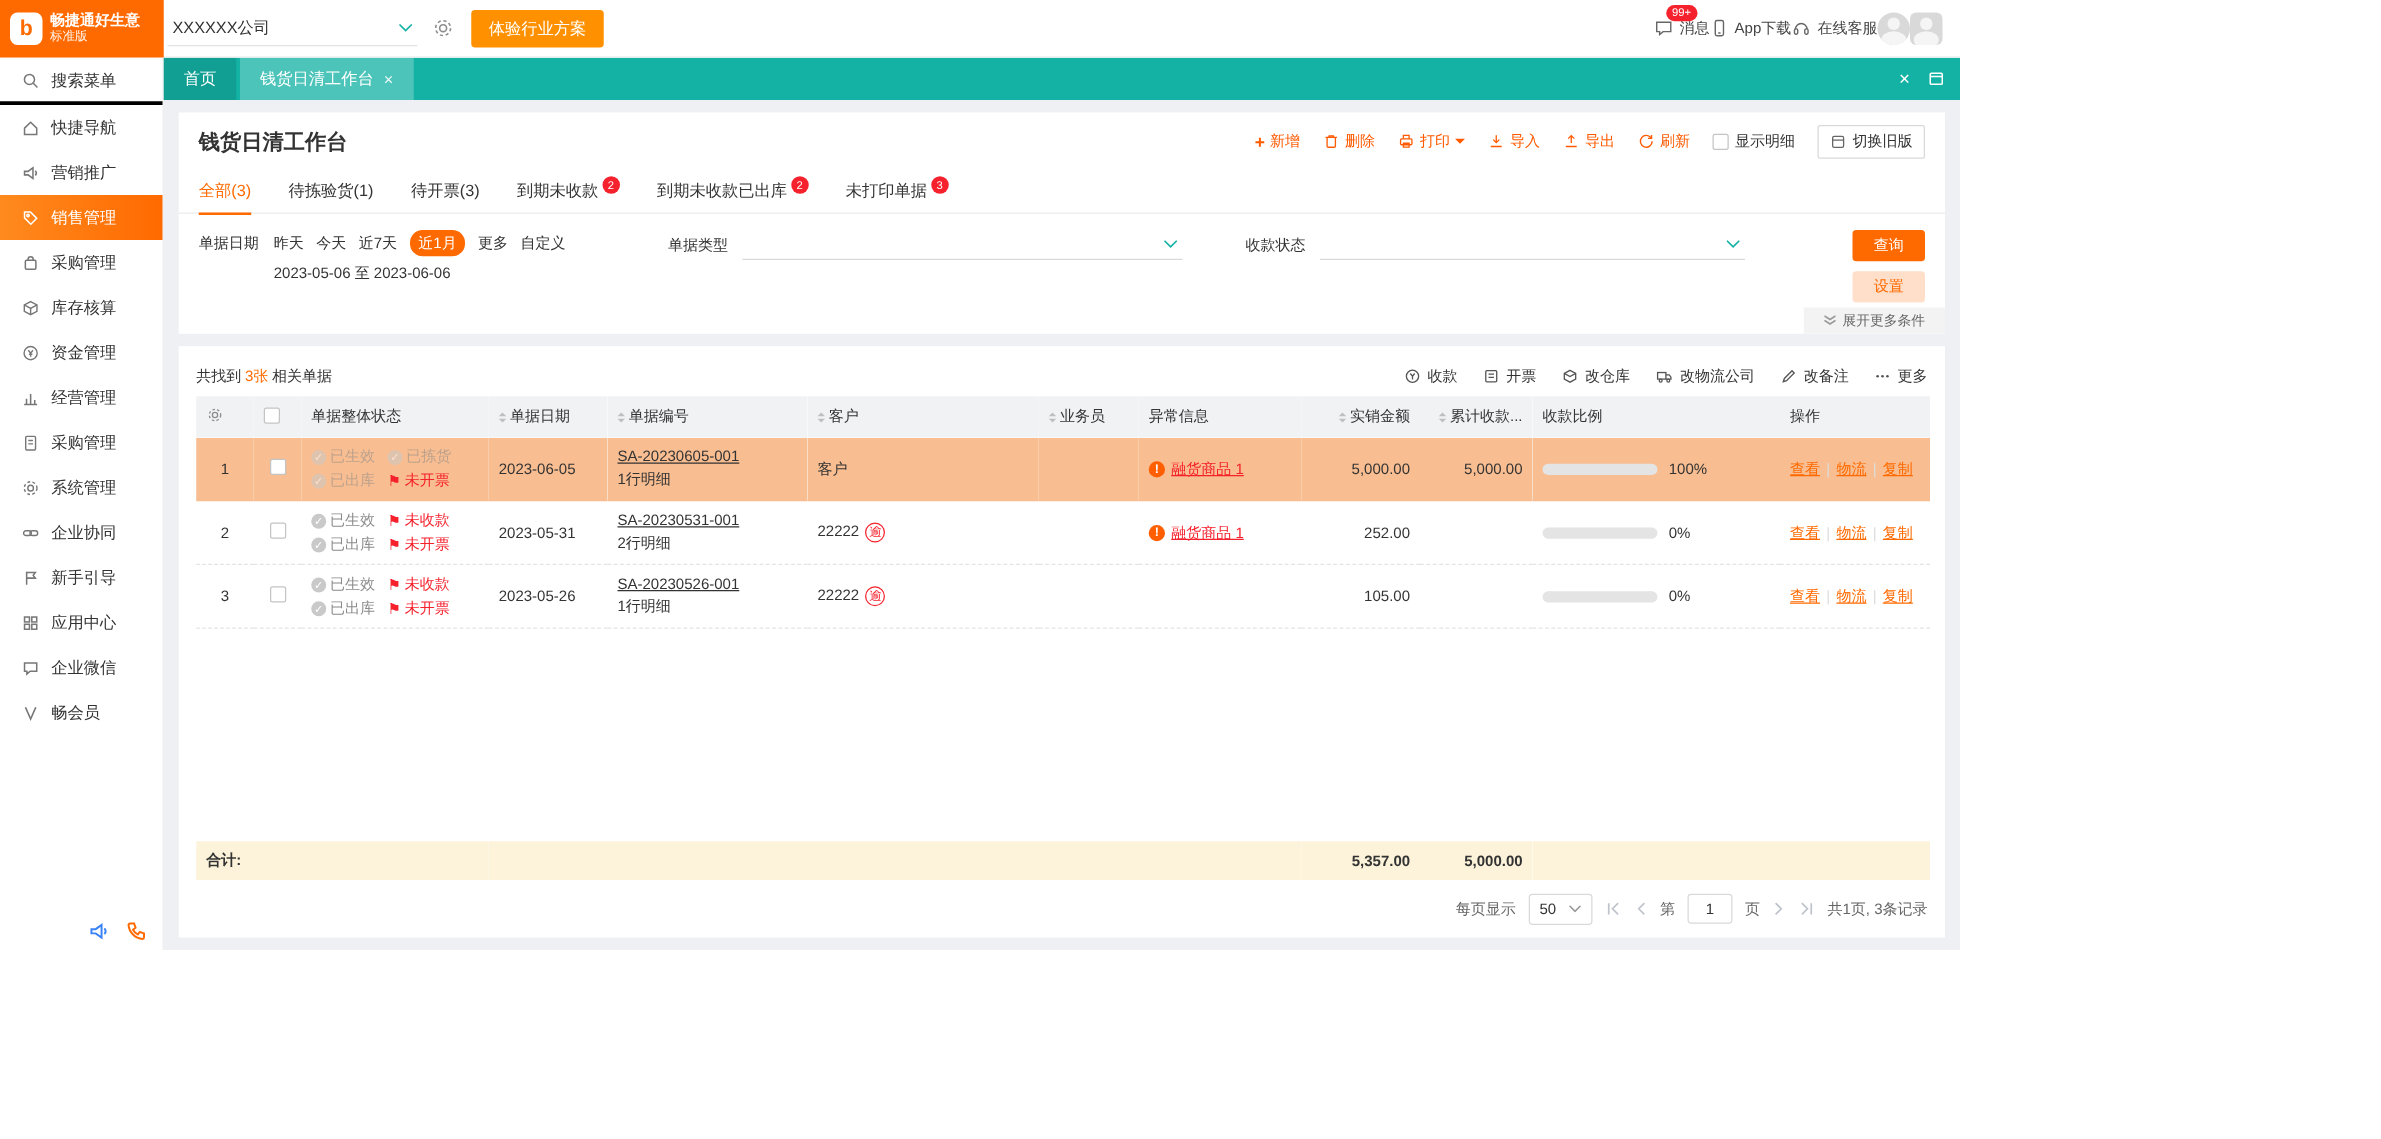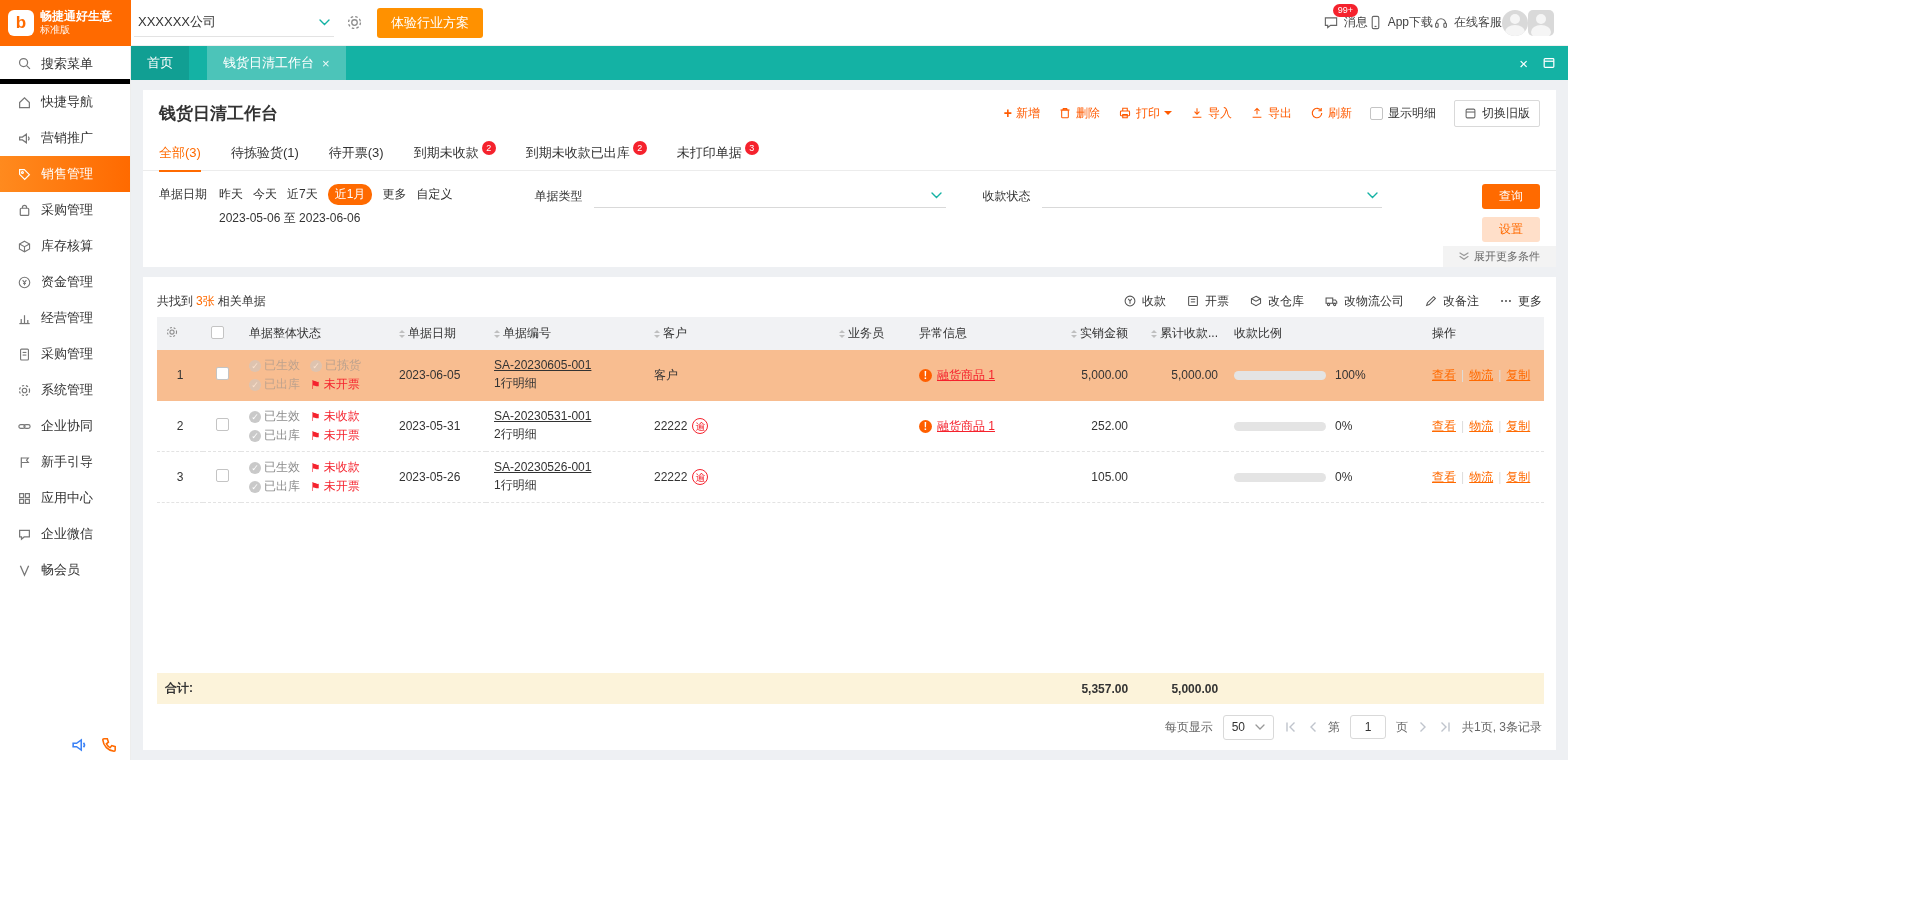--- a/index.html
+++ b/index.html
@@ -26,28 +26,28 @@
   .msg-badge { position: absolute; top: -10px; left: 10px; background: #f5222d; color: #fff; font-size: 9px; line-height: 13px; padding: 0 5px; border-radius: 8px; }
   .avatar { width: 26px; height: 26px; border-radius: 50%; background: #d9d9d9; position: relative; overflow: hidden; cursor: pointer; }
   .avatar::before { content: ""; position: absolute; left: 8px; top: 4px; width: 10px; height: 10px; border-radius: 50%; background: #f5f5f5; }
   .avatar::after { content: ""; position: absolute; left: 3px; top: 15px; width: 20px; height: 14px; border-radius: 50%; background: #f5f5f5; }
   .avatar.square { border-radius: 5px; }
 
   
   .sidebar { position: absolute; left: 0; top: 46px; bottom: 0; width: 131px; background: #fff; border-right: 1px solid #ededed; padding-top: 2px; }
   .side-item { height: 36px; display: flex; align-items: center; gap: 9px; padding-left: 17px; font-size: 13px; color: #333; cursor: pointer; }
   .side-item .icn { color: #777; flex: none; }
-  .side-item.divider { border-bottom: 5px solid #000000; }
+  .side-item.divider { border-bottom: 3px solid #000000; }
   .side-item.active { background: linear-gradient(90deg, #ff8a1e, #ff6a00); color: #fff; }
   .side-item.active .icn { color: #fff; }
 
   
   .main { position: absolute; left: 131px; top: 46px; right: 0; bottom: 0; display: flex; flex-direction: column; }
   .tabbar { height: 34px; background: #14b2a4; display: flex; align-items: stretch; flex: none; }
-  .tab { display: flex; align-items: center; gap: 8px; padding: 0 16px; color: #fff; font-size: 13px; cursor: pointer; background: rgba(0,0,0,0.10); margin-right: 18px; }
+  .tab { display: flex; align-items: center; gap: 8px; padding: 0 16px; color: #fff; font-size: 13px; cursor: pointer; background: rgba(0,0,0,0.10); margin-right: 3px; }
   .tab.active { background: rgba(255,255,255,0.24); }
   .tab-close { font-size: 13px; opacity: .9; cursor: pointer; }
   .tabbar-right { margin-left: auto; display: flex; align-items: center; gap: 14px; padding-right: 12px; color: #fff; }
   .tabbar-right .tbr { cursor: pointer; font-size: 15px; line-height: 1; }
 
   .content { flex: 1; background: #eef0f3; padding: 10px 12px; display: flex; flex-direction: column; gap: 10px; overflow: hidden; }
   .card { background: #fff; }
 
   
   .title-row { display: flex; align-items: center; height: 46px; padding: 0 16px; }
@@ -70,21 +70,21 @@
   
   .filter-row { display: flex; align-items: flex-start; padding: 13px 16px 2px; }
   .flabel { color: #333; margin-right: 12px; white-space: nowrap; }
   .fdate { display: flex; flex-direction: column; gap: 5px; }
   .fdate-line { display: flex; align-items: center; }
   .dopt { margin-right: 10px; cursor: pointer; color: #333; }
   .dopt.sel { background: #ff6a00; color: #fff; border-radius: 10px; padding: 2px 7px; }
   .drange { margin-left: 60px; color: #333; }
   .fsel-group { display: flex; align-items: center; }
   .fsel-group.type { margin-left: 72px; }
-  .fsel-group.status { margin-left: 36px; }
+  .fsel-group.status { margin-left: 50px; }
   .uselect { border-bottom: 1px solid #d9d9d9; height: 24px; display: flex; align-items: center; justify-content: flex-end; padding: 0 4px; cursor: pointer; }
   .uselect.w1 { width: 352px; }
   .uselect.w2 { width: 340px; }
   .fbuttons { margin-left: auto; display: flex; flex-direction: column; gap: 8px; align-items: flex-end; }
   .btn { width: 58px; height: 25px; border-radius: 3px; font-size: 12px; display: flex; align-items: center; justify-content: center; cursor: pointer; border: none; }
   .btn-query { background: #ff6a00; color: #fff; }
   .btn-settings { background: #ffdfc9; color: #ff6a00; }
   .expand-bar { display: flex; justify-content: flex-end; margin-top: 2px; }
   .expand-pill { background: #f3f3f3; color: #666; font-size: 11px; padding: 3px 16px; display: flex; align-items: center; gap: 5px; cursor: pointer; }
 

